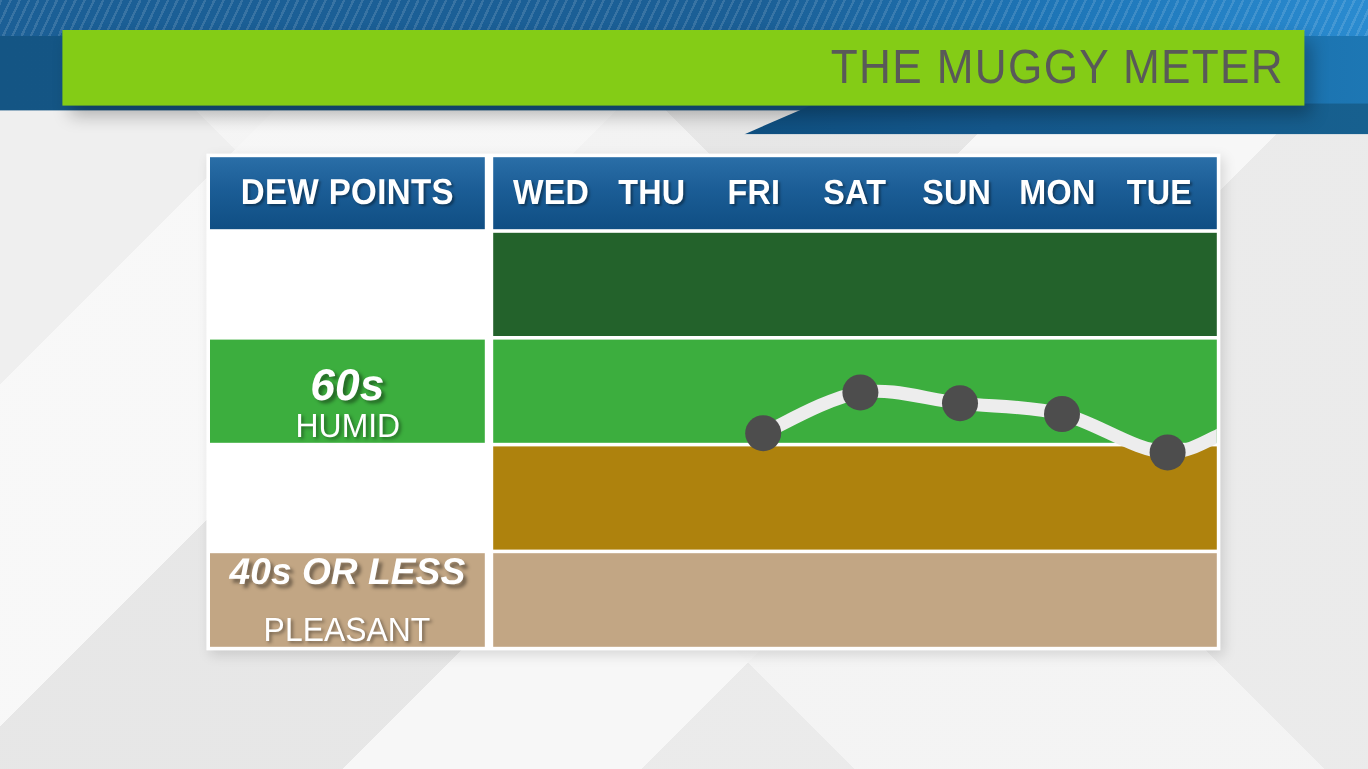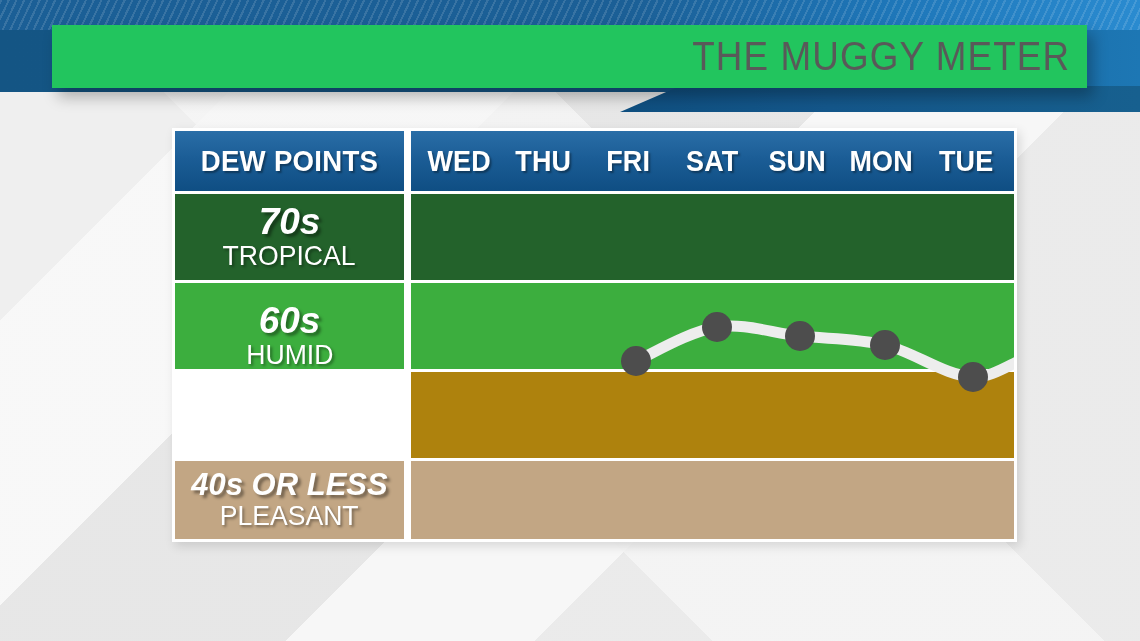--- a/index.html
+++ b/index.html
@@ -91,21 +91,21 @@
     background: linear-gradient(90deg, #0f4f80 0%, #14578b 40%, #17608f 100%);
     clip-path: polygon(60px 0, 520px 0, 520px 26px, 0 26px);
   }
 
   
   #title-card {
     position: absolute;
     left: 52px; top: 25px;
     width: 1035px;
     height: 63px;
-    background: #22c55e;
+    background: #84cc16;
     box-shadow: 6px 9px 14px rgba(0,0,0,.28);
     display: flex;
     align-items: center;
     justify-content: flex-end;
   }
   #title-text {
     font-size: 40px;
     letter-spacing: 1.2px;
     color: #595959;
     padding-right: 18px;
@@ -263,35 +263,31 @@
         <span class="day-cell">SAT</span>
         <span class="day-cell">SUN</span>
         <span class="day-cell">MON</span>
         <span class="day-cell">TUE</span>
       </div>
     </div>
     <div class="hdr" id="hdr-left">
       <span id="hdr-left-label">DEW POINTS</span>
     </div>
 
-    <div class="band-left" id="band-left-0" style="top: 63px; height: 86px; background: rgb(35, 98, 43);">
-      <span class="band-title">70s</span>
-      <span class="band-sub">TROPICAL</span>
-    </div>
     <div class="band-right" id="band-right-0" style="top: 63px; height: 86px; background: rgb(35, 98, 43);"></div>
 
     <div class="band-left" id="band-left-1" style="top: 152px; height: 86px; background: rgb(60, 174, 62); justify-content: flex-end;">
       <span class="band-title">60s</span>
       <span class="band-sub">HUMID</span>
     </div>
     <div class="band-right" id="band-right-1" style="top: 152px; height: 86px; background: rgb(60, 174, 62);"></div>
 
     <div class="band-right" id="band-right-2" style="top: 241px; height: 86px; background: rgb(174, 130, 13);"></div>
 
-    <div class="band-left" id="band-left-3" style="top: 330px; height: 78px; background: rgb(194, 166, 132);">
+    <div class="band-left" id="band-left-3" style="top: 330px; height: 78px; background: rgb(194, 166, 132); justify-content: space-between;">
       <span class="band-title small">40s OR LESS</span>
       <span class="band-sub">PLEASANT</span>
     </div>
     <div class="band-right" id="band-right-3" style="top: 330px; height: 78px; background: rgb(194, 166, 132);"></div>
 
     <div id="chart-layer">
       <svg id="chart-svg" viewBox="0 0 603 345" preserveAspectRatio="none">
         <path id="trend-line" fill="none" stroke="#ededed" stroke-width="11" stroke-linecap="round" stroke-linejoin="round" d="M 225 167 C 238.5 161.33333333333334, 278.6666666666667 137.16666666666666, 306 133 C 333.3333333333333 128.83333333333334, 361 139, 389 142 C 417 145, 445.1666666666667 144.16666666666666, 474 151 C 502.8333333333333 157.83333333333334, 533.5 181.66666666666666, 562 183 C 590.5 184.33333333333334, 616.8333333333334 152.66666666666666, 645 159 C 673.1666666666666 165.33333333333334, 716.6666666666666 210.66666666666666, 731 221"></path>
         <g id="trend-markers">
             <circle cx="225" cy="167" r="15" fill="#4d4d4d"></circle>

